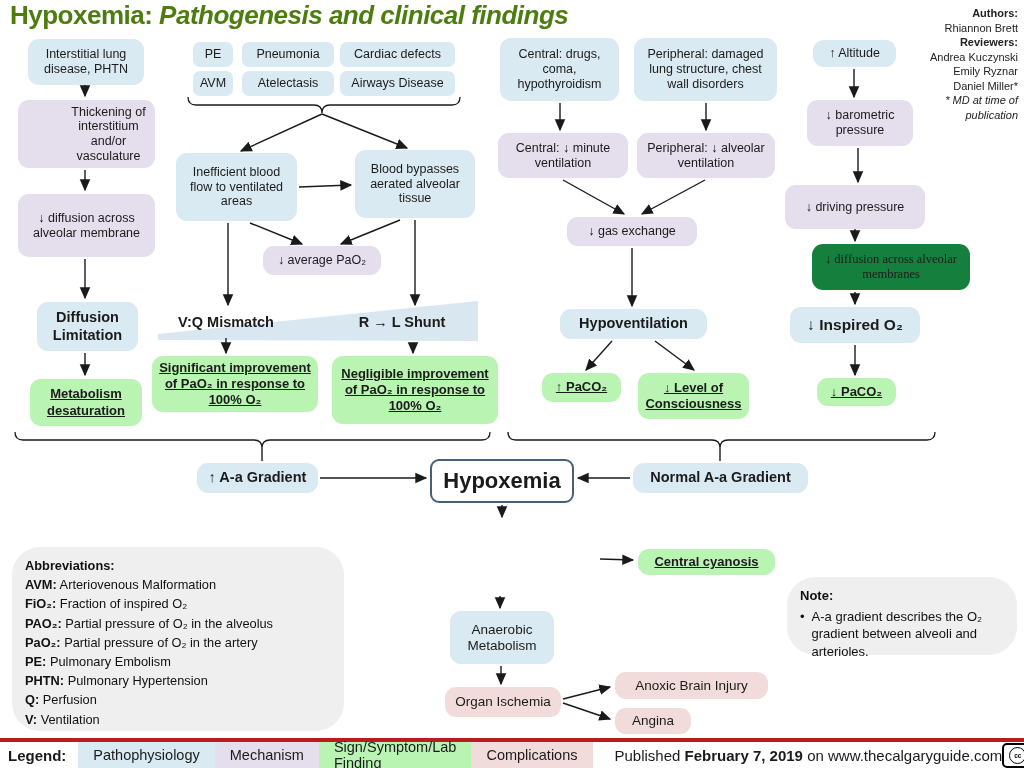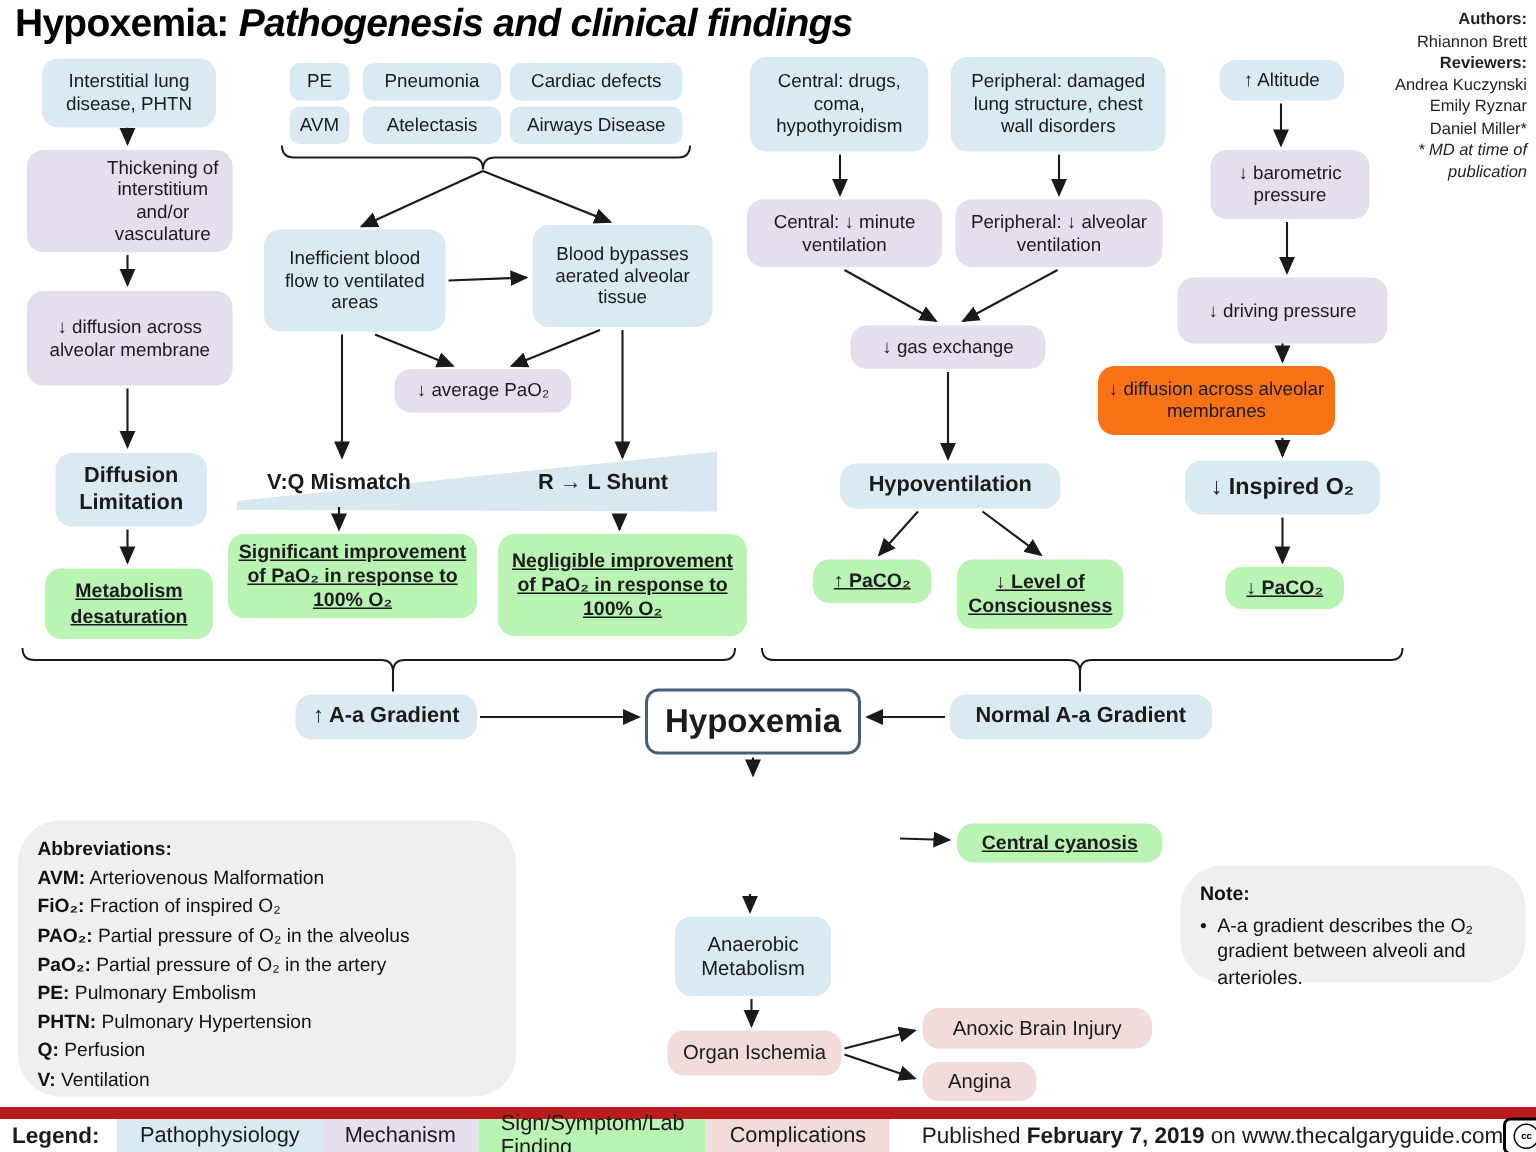--- a/index.html
+++ b/index.html
@@ -1,18 +1,18 @@
 <!DOCTYPE html>
 <html><head>
 <meta charset="utf-8">
 <style>
   html,body{margin:0;padding:0;background:#fff;}
   .stage{position:relative;width:1024px;height:768px;background:#fff;overflow:hidden;
          font-family:"Liberation Sans",sans-serif;color:#1b1b1b;}
-  .title{position:absolute;left:10px;top:0px;font-size:26px;font-weight:bold;color:#000000;letter-spacing:-0.5px;}
+  .title{position:absolute;left:10px;top:0px;font-size:26px;font-weight:bold;color:#4d7c0f;letter-spacing:-0.5px;}
   .title .it{font-style:italic;}
   .credits{position:absolute;right:6px;top:6px;width:122px;text-align:right;font-size:11px;line-height:1.32;color:#222;}
   .credits .b{font-weight:bold;}
   .credits .i{font-style:italic;}
   svg.wires{position:absolute;left:0;top:0;z-index:0;}
   .node{position:absolute;z-index:1;display:flex;flex-direction:column;align-items:center;justify-content:center;
         text-align:center;border-radius:11px;font-size:12.5px;line-height:1.18;padding:2px 4px;box-sizing:border-box;}
   .small{border-radius:7px;}
   .pathophysiology{background:#d9eaf2;}
   .mechanism{background:#e4deed;}
@@ -23,21 +23,21 @@
   .f15{font-weight:bold;font-size:14.5px;}
   .f16{font-weight:bold;font-size:15.5px;}
   .hypoxemia-box{background:#fff;border:2.2px solid #46607a;border-radius:9px;font-size:22px;font-weight:bold;z-index:2;}
   .tissue .tt{font-weight:bold;font-size:13.5px;}
   .tissue .tb{font-size:13px;}
   .graybox{position:absolute;z-index:1;background:#efefef;border-radius:28px;padding:9px 13px;
            font-size:12.8px;line-height:1.5;color:#111;box-sizing:border-box;}
   .graybox .hd{font-weight:bold;}
   .abbr-row b{font-weight:bold;}
   .note-row{display:flex;gap:7px;line-height:1.35;margin-top:2px;}
-  .legend{position:absolute;left:0;top:738px;width:1024px;height:30px;border-top:8px solid #b91c1c;
+  .legend{position:absolute;left:0;top:738px;width:1024px;height:30px;border-top:4px solid #b91c1c;
           display:flex;align-items:stretch;background:#fff;box-sizing:border-box;z-index:3;}
   .legend-label{font-weight:bold;font-size:15px;display:flex;align-items:center;padding:0 12px 0 8px;}
   .chip{display:flex;align-items:center;justify-content:center;font-size:14.5px;padding:0 15px;}
   .divider{width:2px;background:#777;margin-left:10px;}
   .pub{display:flex;align-items:center;font-size:15px;margin-left:12px;white-space:pre;}
   .pub .b{font-weight:bold;}
   .cc{margin-left:auto;margin-right:5px;align-self:center;display:flex;align-items:center;gap:2px;
       border:2px solid #000;border-radius:5px;padding:2px 5px;background:#fff;}
   .cc i{width:15px;height:15px;border:1.6px solid #000;border-radius:50%;display:flex;align-items:center;
         justify-content:center;font-style:normal;font-size:6.5px;font-weight:bold;color:#000;}
@@ -201,21 +201,21 @@
 
   <div class="node pathophysiology" style="left: 813px; top: 40px; width: 83px; height: 27px; background: rgb(217, 234, 242);">
       <span>↑ Altitude</span>
     </div>
   <div class="node mechanism" style="left: 807px; top: 100px; width: 106px; height: 46px; background: rgb(228, 222, 237);">
       <span>↓ barometric pressure</span>
     </div>
   <div class="node mechanism" style="left: 785px; top: 185px; width: 140px; height: 44px; background: rgb(228, 222, 237);">
       <span>↓ driving pressure</span>
     </div>
-  <div class="node mechanism" style="left: 732px; top: 244px; width: 158px; height: 46px; background: #f97316;">
+  <div class="node mechanism" style="left: 812px; top: 244px; width: 158px; height: 46px; background: #15803d; font-family: Liberation Serif, serif;">
       <span>↓ diffusion across alveolar membranes</span>
     </div>
   <div class="node pathophysiology f16" style="left: 790px; top: 307px; width: 130px; height: 36px; background: rgb(217, 234, 242);">
       <span>↓ Inspired O₂</span>
     </div>
   <div class="node sign" style="left: 817px; top: 378px; width: 79px; height: 28px; background: rgb(185, 244, 179);">
       <span class="u">↓ PaCO₂</span>
     </div>
 
   <div class="node pathophysiology f15" style="left: 197px; top: 463px; width: 121px; height: 30px; background: rgb(217, 234, 242);">

